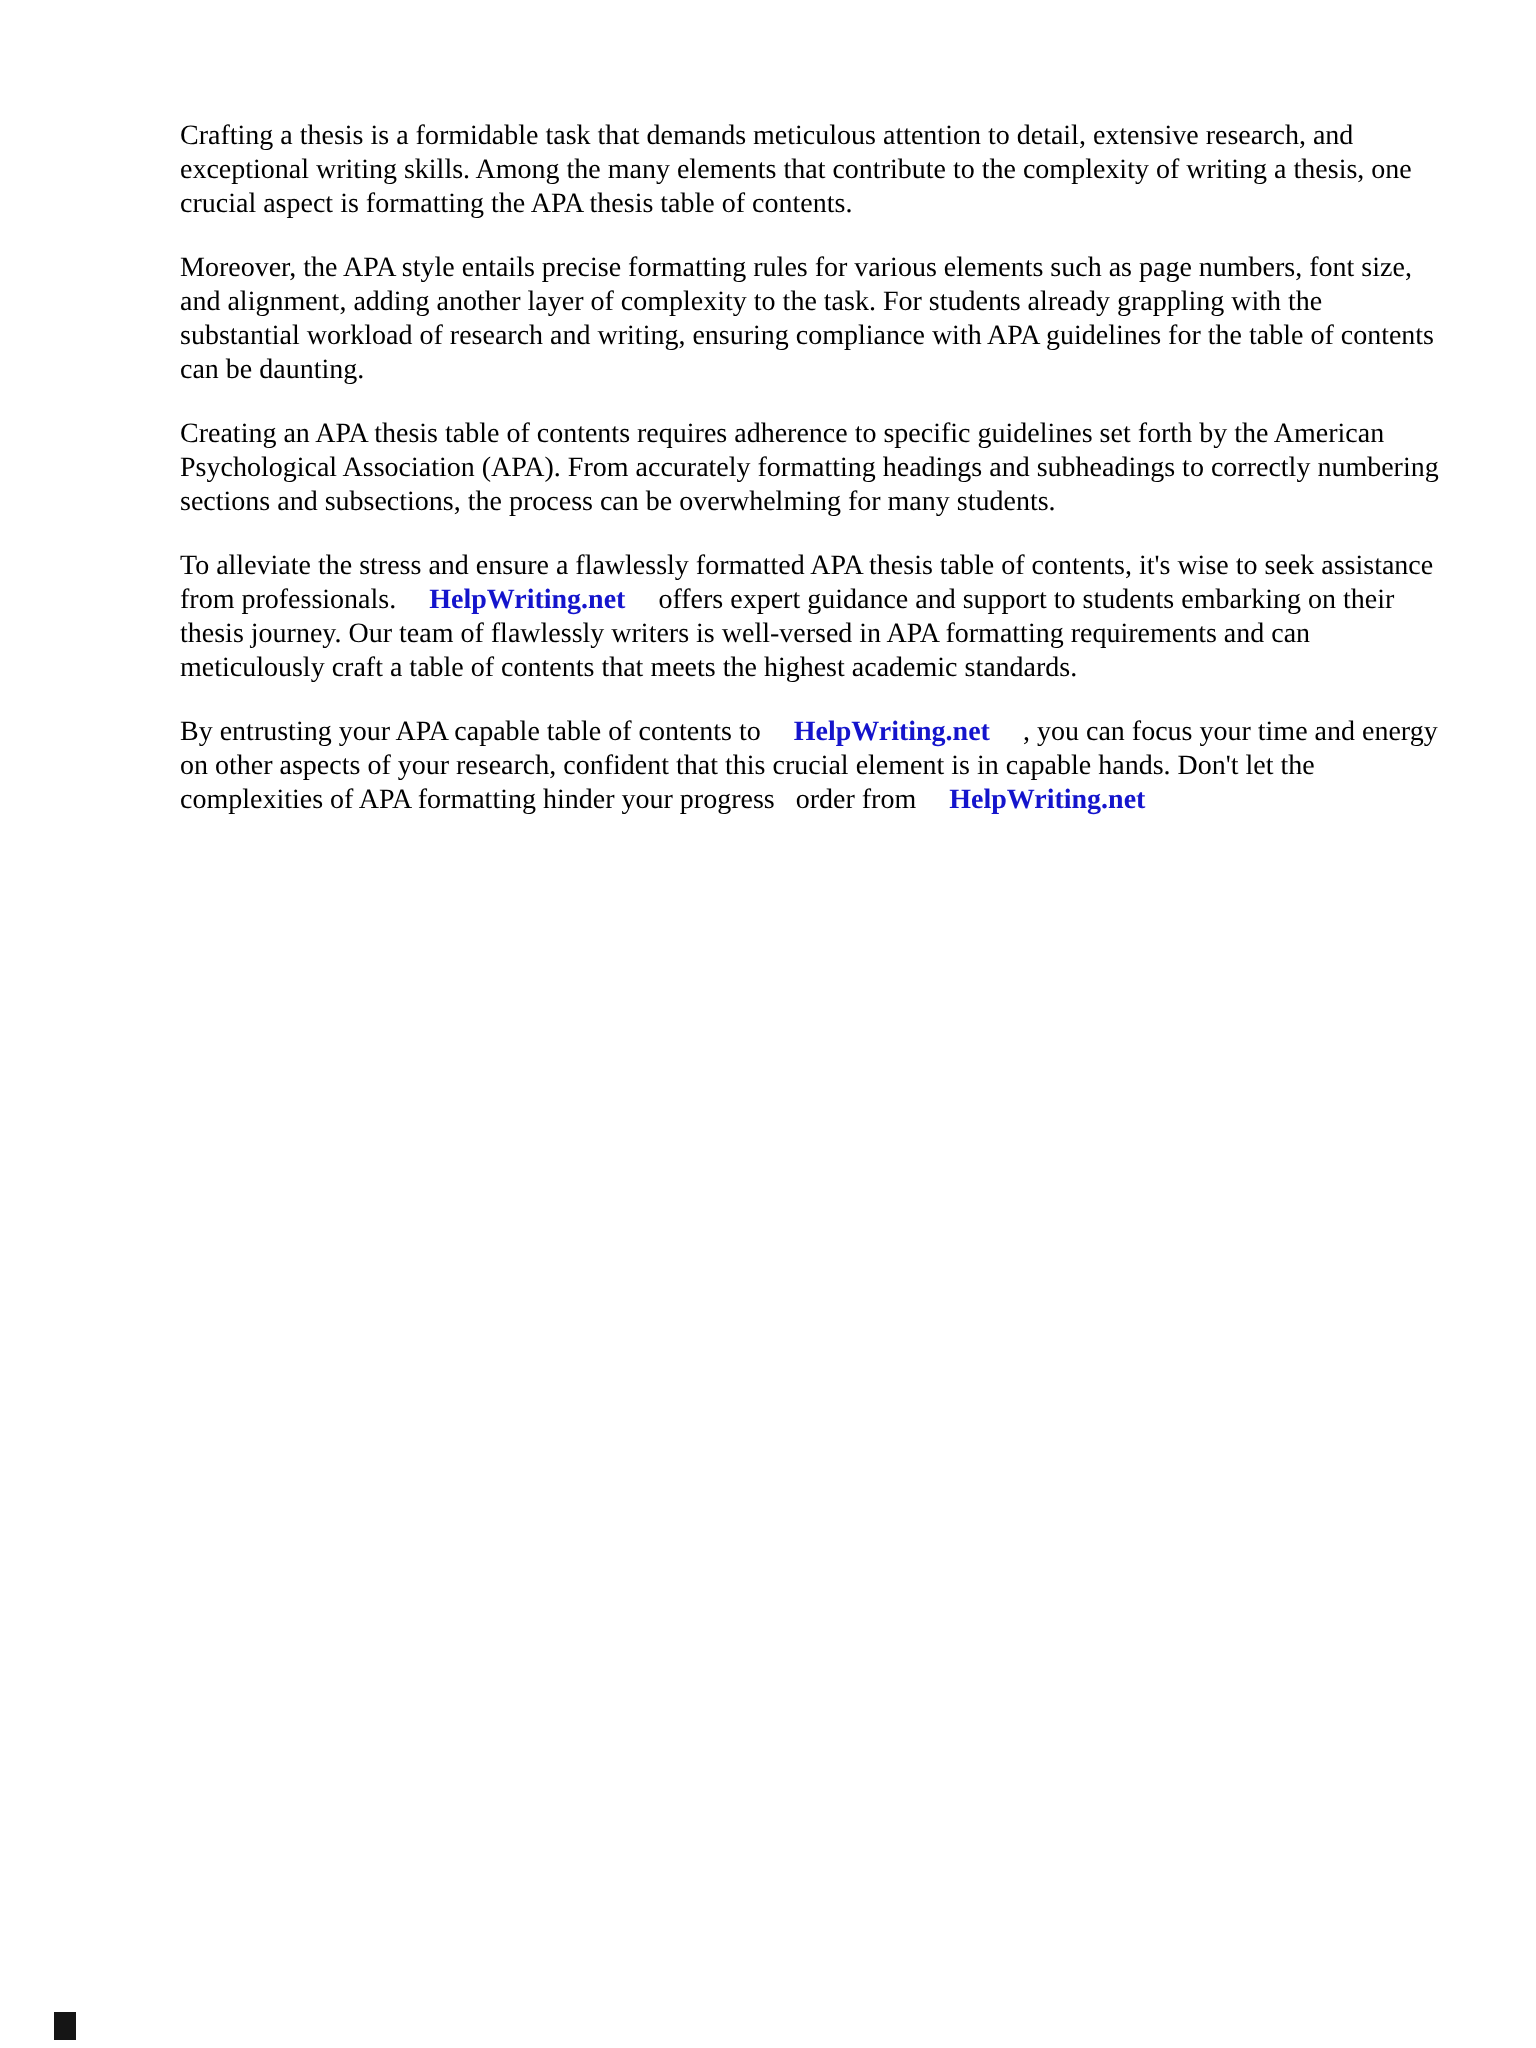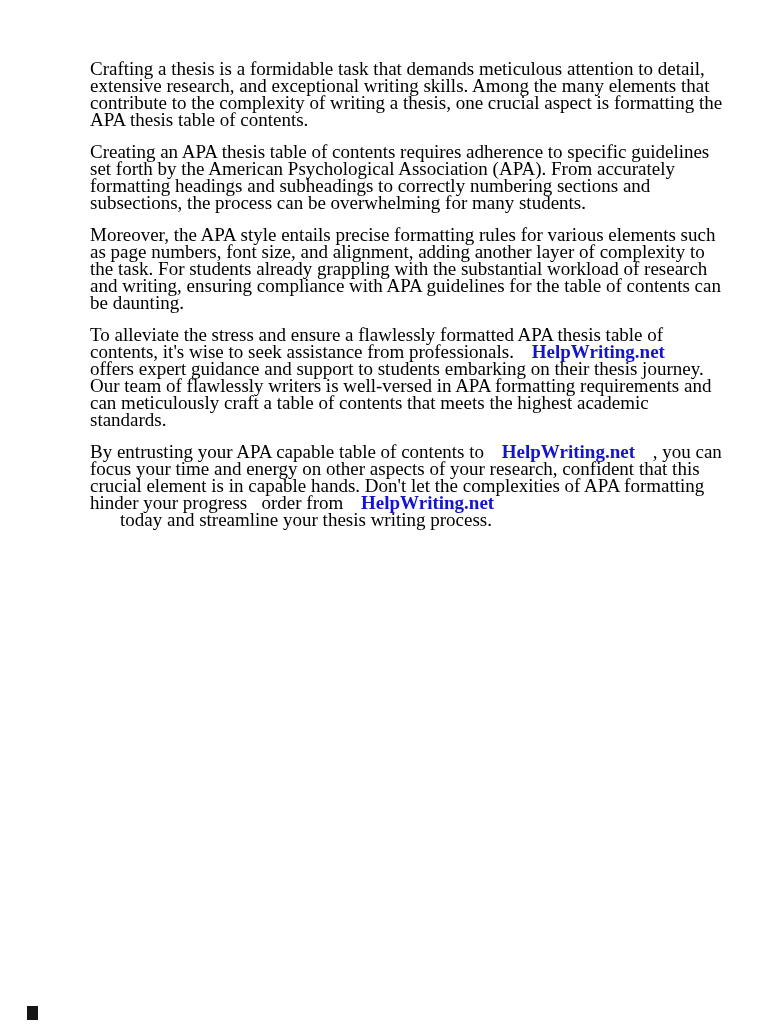--- a/index.html
+++ b/index.html
@@ -14,21 +14,21 @@
     background: #ffffff;
     overflow: hidden;
     font-family: "Liberation Serif", "DejaVu Serif", serif;
     color: #000000;
   }
   .text-block {
     position: absolute;
     top: 60px;
     left: 90px;
     width: 634px;
-    font-size: 19px;
+    font-size: 14px;
     line-height: 17px;
     text-align: left;
   }
   .paragraph {
     margin: 0 0 15px 0;
   }
   .inline-link {
     font-weight: bold;
     color: #1414CC;
     text-decoration: none;
@@ -54,38 +54,37 @@
 
 <div class="page">
 
   <div class="text-block">
 
     <p class="paragraph">
       <span>Crafting a thesis is a formidable task that demands meticulous attention to detail, extensive research, and exceptional writing skills. Among the many elements that contribute to the complexity of writing a thesis, one crucial aspect is formatting the APA thesis table of contents.</span>
     </p>
 
     <p class="paragraph">
-      <span>Creating an APA thesis table of contents requires adherence to specific guidelines set forth by the American Psychological Association (APA). From accurately formatting headings and subheadings to correctly numbering sections and subsections, the process can be overwhelming for many students.</span>
+      <span>Moreover, the APA style entails precise formatting rules for various elements such as page numbers, font size, and alignment, adding another layer of complexity to the task. For students already grappling with the substantial workload of research and writing, ensuring compliance with APA guidelines for the table of contents can be daunting.</span>
     </p>
 
     <p class="paragraph">
-      <span>Moreover, the APA style entails precise formatting rules for various elements such as page numbers, font size, and alignment, adding another layer of complexity to the task. For students already grappling with the substantial workload of research and writing, ensuring compliance with APA guidelines for the table of contents can be daunting.</span>
+      <span>Creating an APA thesis table of contents requires adherence to specific guidelines set forth by the American Psychological Association (APA). From accurately formatting headings and subheadings to correctly numbering sections and subsections, the process can be overwhelming for many students.</span>
     </p>
 
     <p class="paragraph">
       <span>To alleviate the stress and ensure a flawlessly formatted APA thesis table of contents, it's wise to seek assistance from professionals.</span>
       <a class="inline-link">HelpWriting.net</a>
       <span>offers expert guidance and support to students embarking on their thesis journey. Our team of flawlessly writers is well-versed in APA formatting requirements and can meticulously craft a table of contents that meets the highest academic standards.</span>
     </p>
 
     <p class="paragraph">
       <span>By entrusting your APA capable table of contents to</span>
       <a class="inline-link">HelpWriting.net</a>
       <span>, you can focus your time and energy on other aspects of your research, confident that this crucial element is in capable hands. Don't let the complexities of APA formatting hinder your progress &nbsp; order from</span>
       <a class="inline-link">HelpWriting.net</a>
-      <span class="last-line">today and streamline your thesis writing process.</span>
     </p>
 
   </div>
 
   <div class="next-page-corner"></div>
 
 </div>
 
 </body></html>

